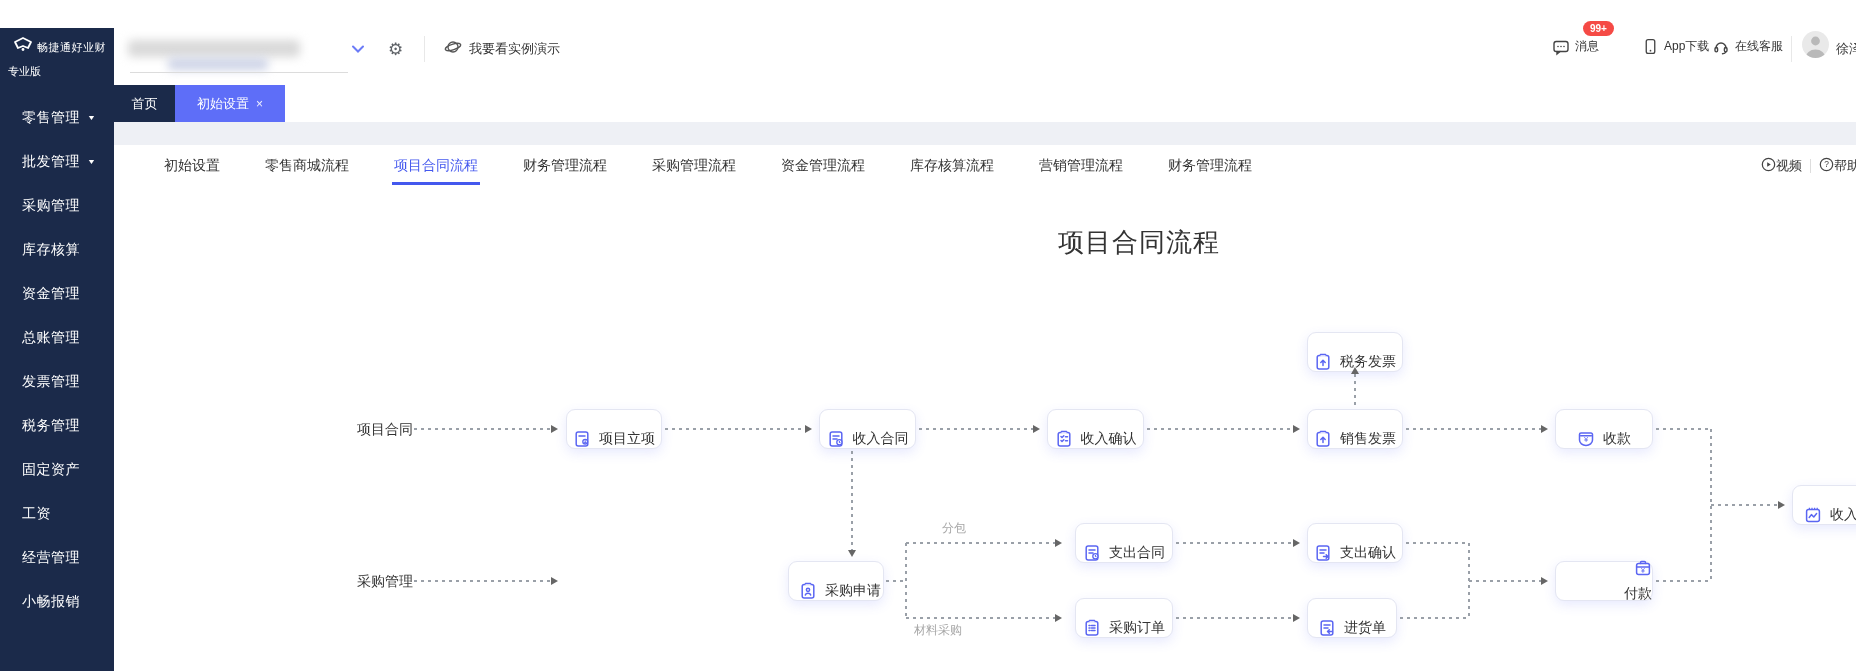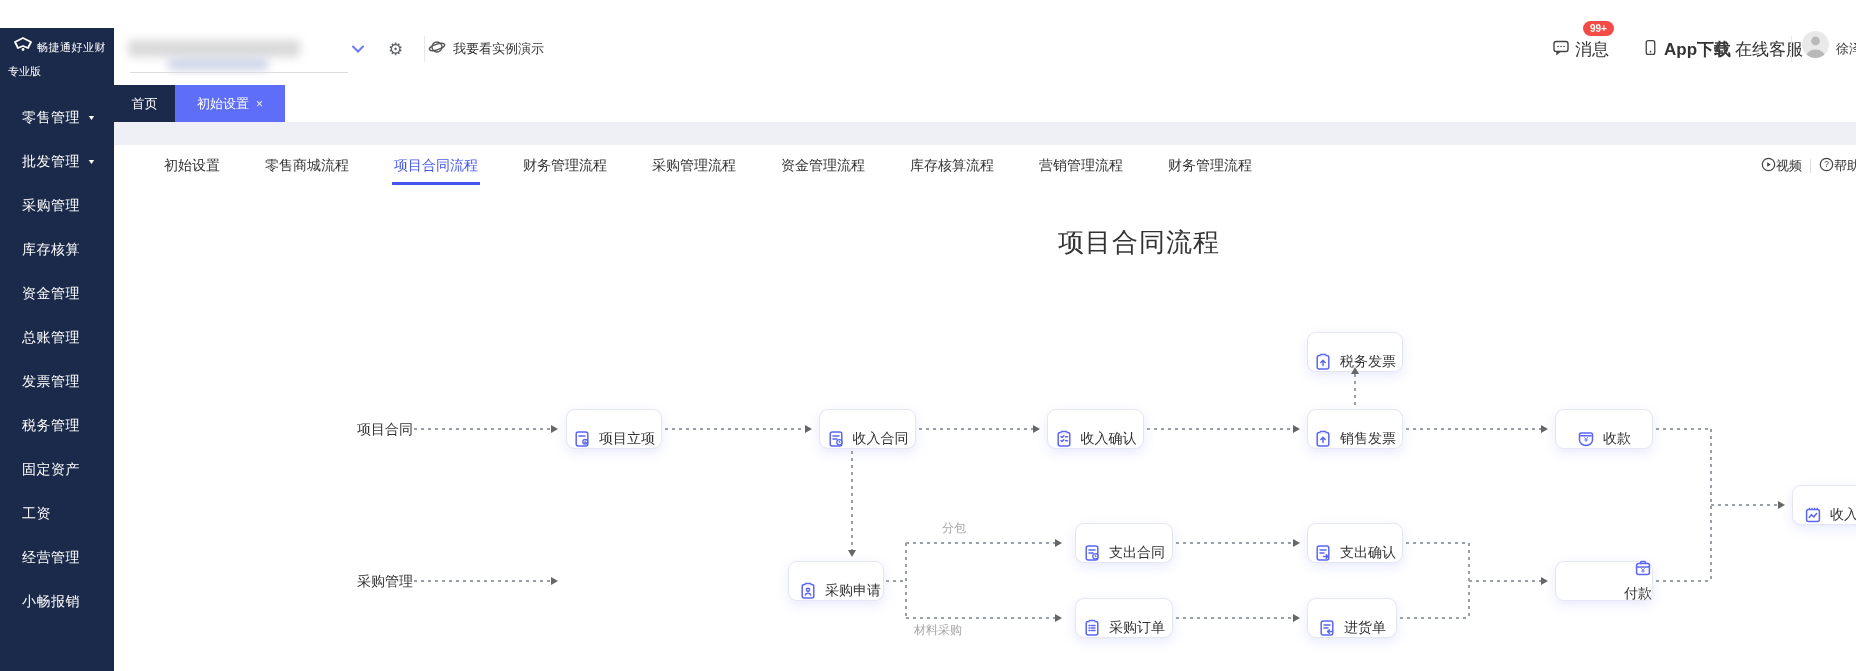--- a/index.html
+++ b/index.html
@@ -13,22 +13,22 @@
   .logo-block { position:absolute; left:0; top:0; width:114px; height:57px; background:#1b2a4a; color:#ffffff; }
   .logo-icon { position:absolute; left:12px; top:7px; }
   .logo-name { position:absolute; left:37px; top:12px; font-size:11px; letter-spacing:.5px; white-space:nowrap; }
   .logo-edition { position:absolute; left:8px; top:36px; font-size:11px; }
   .blur-blob1 { position:absolute; left:128px; top:12px; width:172px; height:17px; background:#d9d9d9; filter:blur(5px); border-radius:4px; }
   .blur-blob2 { position:absolute; left:168px; top:30px; width:100px; height:12px; background:#ccd2e6; filter:blur(5px); border-radius:4px; }
   .acct-underline { position:absolute; left:130px; top:44px; width:218px; height:1px; background:#dcdcdc; }
   .hdr-chevron { position:absolute; left:350px; top:13px; }
   .hdr-gear { position:absolute; left:388px; top:11px; font-size:17px; color:#5f6368; cursor:pointer; }
   .hdr-div { position:absolute; top:8px; width:1px; height:26px; background:#e8e8e8; }
-  .demo-link { position:absolute; left:428px; top:10px; display:flex; align-items:center; gap:7px; font-size:13px; color:#333; cursor:pointer; }
-  .hdr-right-item { position:absolute; top:10px; display:flex; align-items:center; gap:5px; font-size:17px; color:#333; cursor:pointer; }
+  .demo-link { position:absolute; left:444px; top:10px; display:flex; align-items:center; gap:7px; font-size:13px; color:#333; cursor:pointer; }
+  .hdr-right-item { position:absolute; top:10px; display:flex; align-items:flex-start; gap:5px; font-size:12px; color:#333; cursor:pointer; }
   .badge { position:absolute; left:1583px; top:-7px; background:#f54a45; color:#fff; font-size:10px; font-weight:bold; padding:2px 7px; border-radius:9px; line-height:1.1; }
   .avatar { position:absolute; left:1802px; top:3px; width:27px; height:27px; border-radius:50%; background:#e9e9e9; overflow:hidden; }
   .user-name { position:absolute; left:1836px; top:12px; font-size:13px; color:#333; white-space:nowrap; }
 
   
   .tabstrip { position:absolute; left:114px; top:85px; width:1742px; height:37px; background:#fff; }
   .tab-home { position:absolute; left:0; top:0; width:61px; height:37px; background:#1b2a4a; color:#fff; font-size:13px; display:flex; align-items:center; justify-content:center; cursor:pointer; }
   .tab-active { position:absolute; left:61px; top:0; width:110px; height:37px; background:#5e6ef8; color:#fff; font-size:13px; display:flex; align-items:center; justify-content:center; gap:7px; cursor:pointer; }
   .tab-close { font-size:12px; opacity:.9; cursor:pointer; }
   .sidebar-strip-left { position:absolute; left:0; top:85px; width:114px; height:586px; background:#1b2a4a; }
@@ -109,21 +109,21 @@
             <path d="M5 13.5 L5 16 L8 13.5"></path>
           <circle cx="6" cy="8.5" r=".8" fill="#444" stroke="none"></circle>
             <circle cx="9" cy="8.5" r=".8" fill="#444" stroke="none"></circle>
             <circle cx="12" cy="8.5" r=".8" fill="#444" stroke="none"></circle>
         </svg>
       </span>
       <span>消息</span>
     </div>
     <div class="badge">99+</div>
 
-    <div class="hdr-right-item" style="left:1642px;font-weight:bold;">
+    <div class="hdr-right-item" style="left:1642px;">
       <span>
         <svg width="17" height="17" viewBox="0 0 18 18" fill="none" stroke="#444" stroke-width="1.4" stroke-linecap="round">
           <rect x="4.5" y="1.8" width="9" height="14.4" rx="2"></rect>
             <circle cx="9" cy="13.4" r=".9" fill="#444" stroke="none"></circle>
         </svg>
       </span>
       <span>App下载</span>
     </div>
 
     <div class="hdr-right-item" style="left:1712px;">

